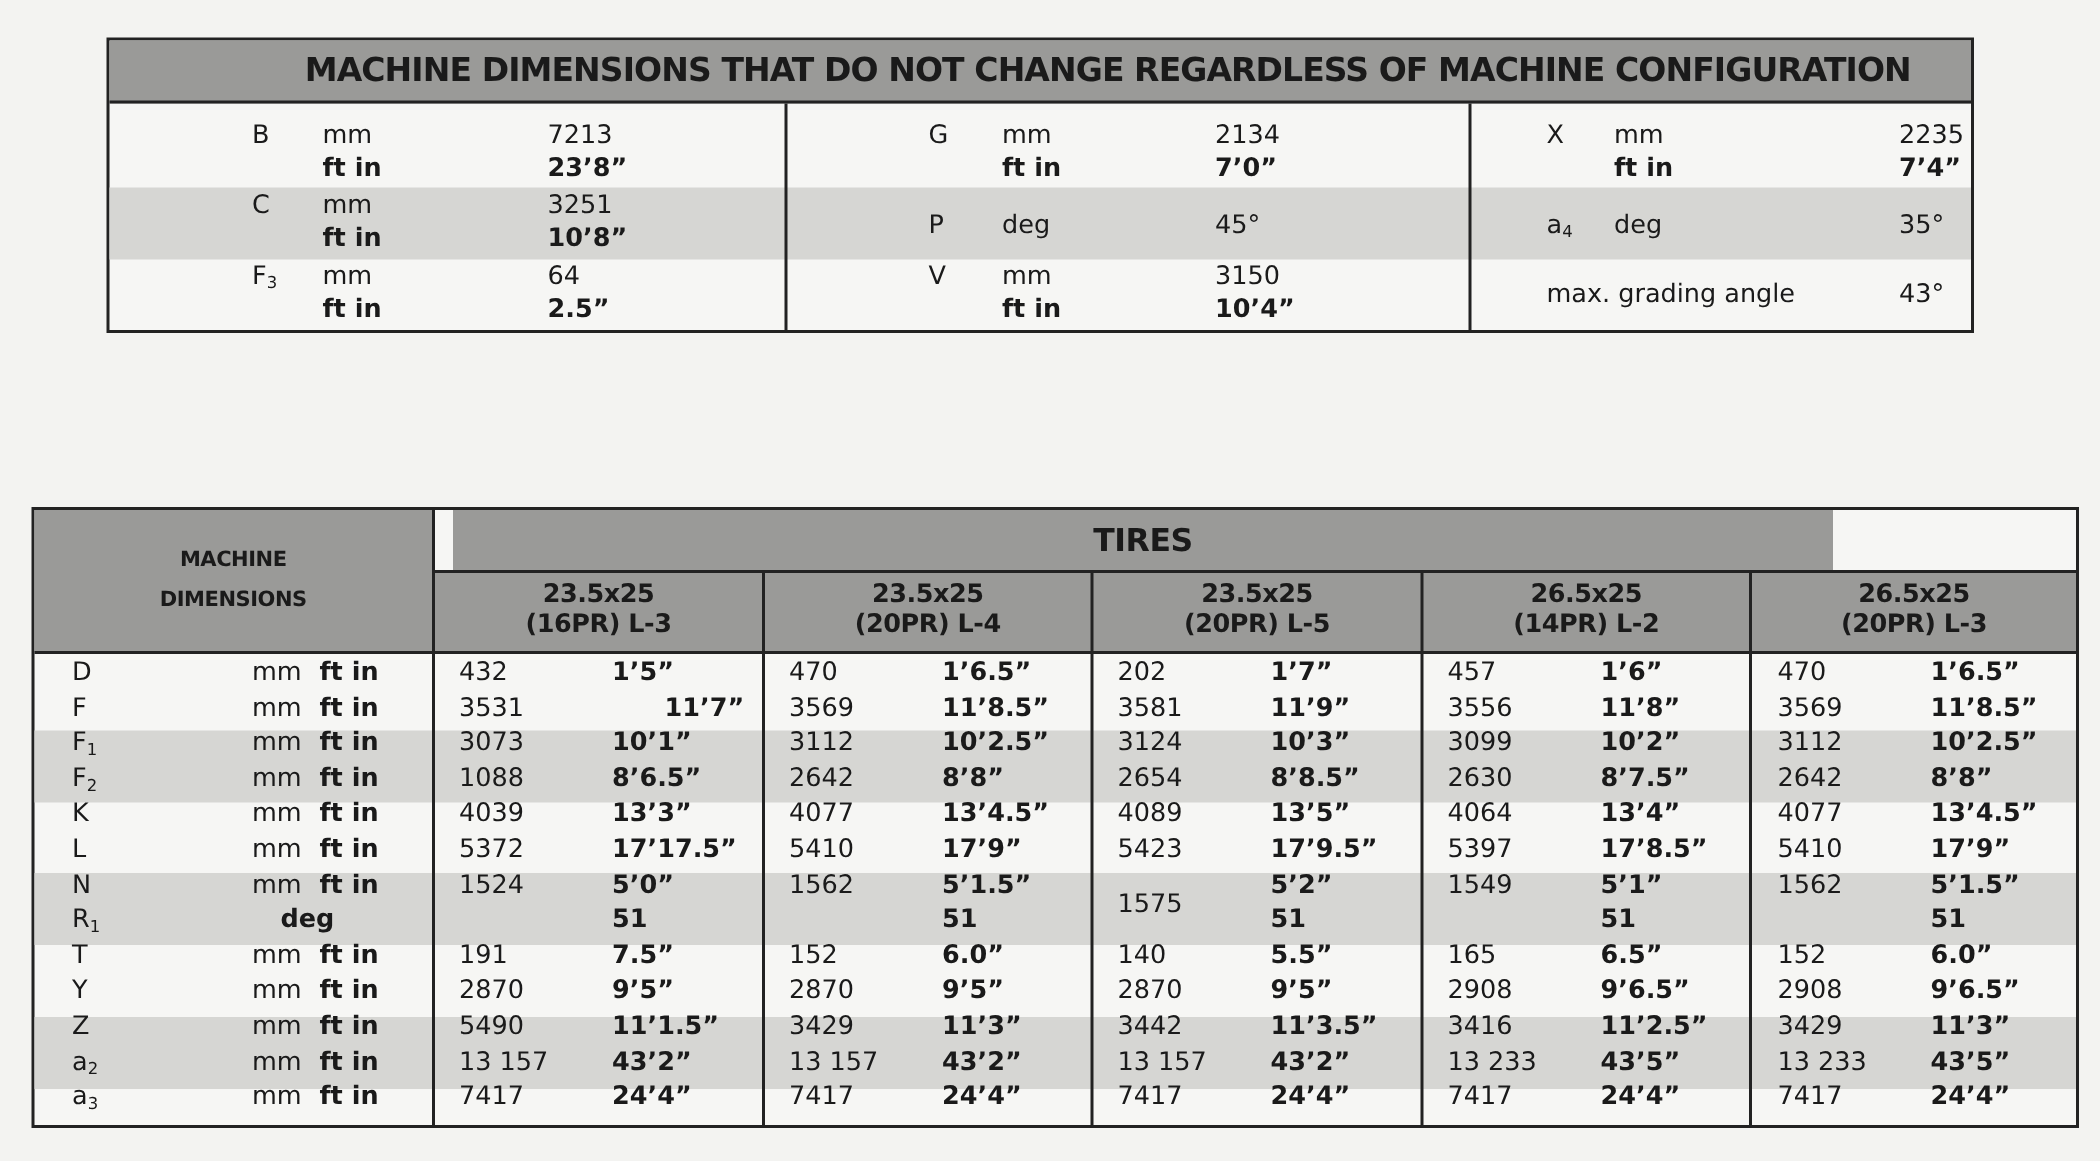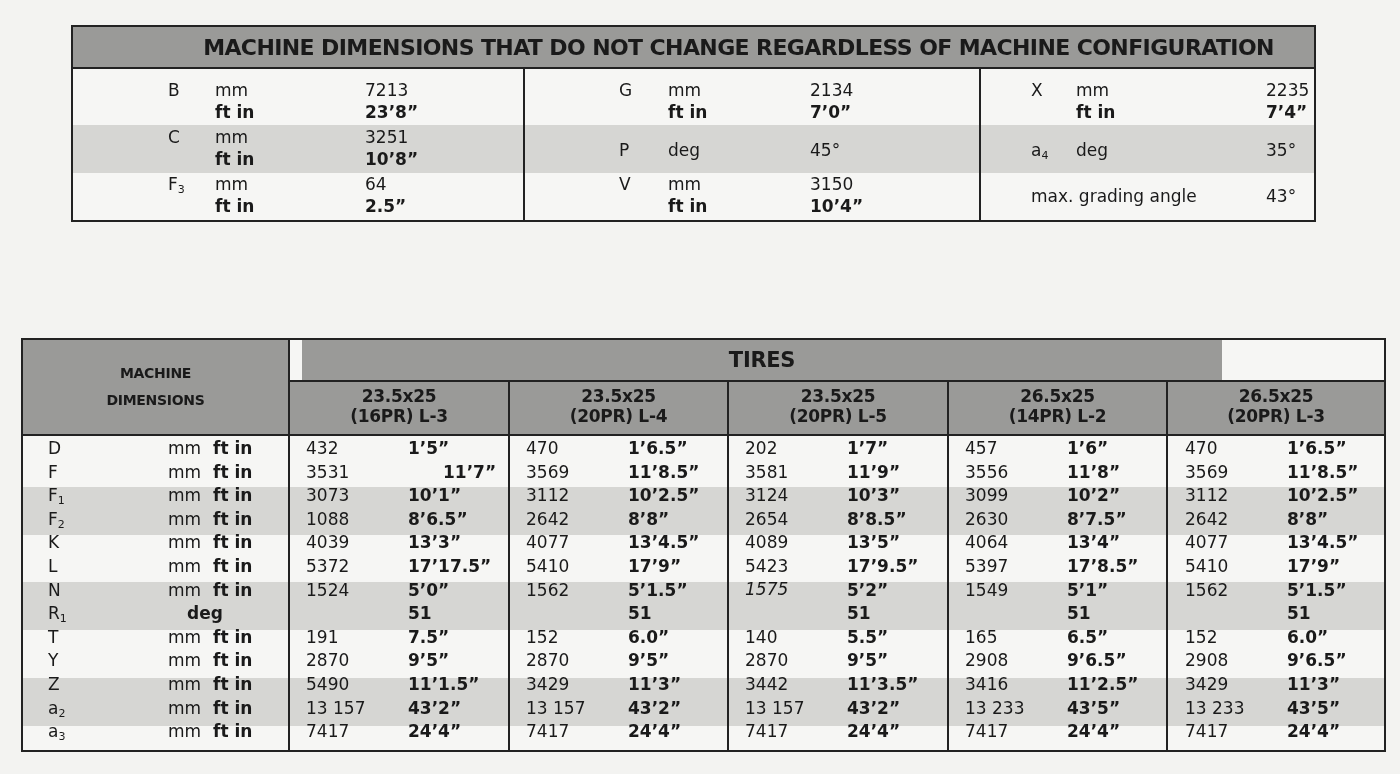--- a/index.html
+++ b/index.html
@@ -227,21 +227,21 @@
         <span class="r b" style="left: 1264px; top: 215px;">17’9”</span>
       </div>
       <div>
         <span class="r" style="left: 25px; top: 238.6px;"><span>N</span><sub></sub></span>
         <span class="r" style="left: 145px; top: 238.6px;">mm</span>
         <span class="r b" style="left: 190px; top: 238.6px;">ft in</span>
         <span class="r" style="left: 283px; top: 238.6px;">1524</span>
         <span class="r b" style="left: 385px; top: 238.6px;">5’0”</span>
         <span class="r" style="left: 503px; top: 238.6px;">1562</span>
         <span class="r b" style="left: 605px; top: 238.6px;">5’1.5”</span>
-        <span class="r" style="left: 722px; top: 238px; font-style: italic;">1575</span>
+        <span class="r" style="left: 722px; top: 252px;">1575</span>
         <span class="r b" style="left: 824px; top: 238.6px;">5’2”</span>
         <span class="r" style="left: 942px; top: 238.6px;">1549</span>
         <span class="r b" style="left: 1044px; top: 238.6px;">5’1”</span>
         <span class="r" style="left: 1162px; top: 238.6px;">1562</span>
         <span class="r b" style="left: 1264px; top: 238.6px;">5’1.5”</span>
       </div>
       <div>
         <span class="r" style="left: 25px; top: 262.2px;"><span>R</span><sub>1</sub></span>
         <span class="r b" style="left: 164px; top: 262.2px;">deg</span>
         <span class="r" style="left: 283px; top: 262.2px;"></span>

